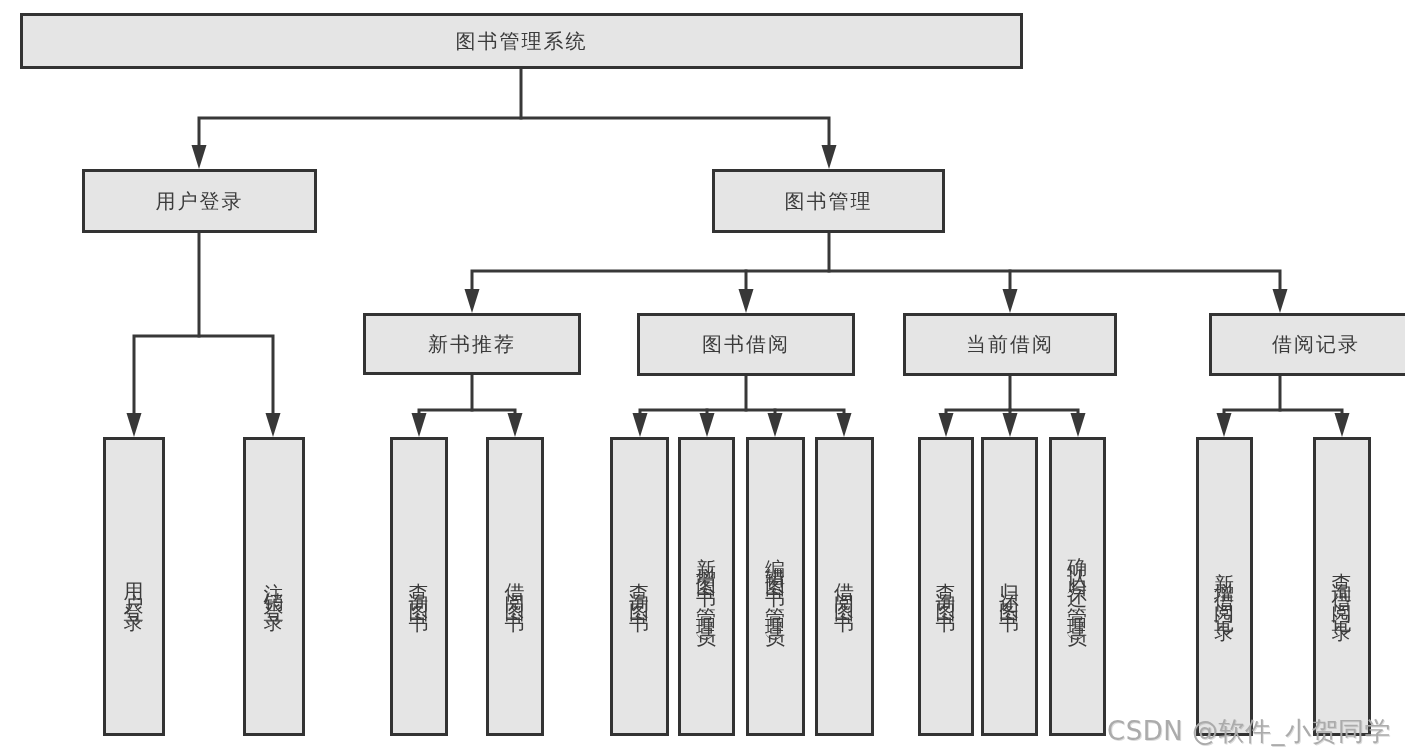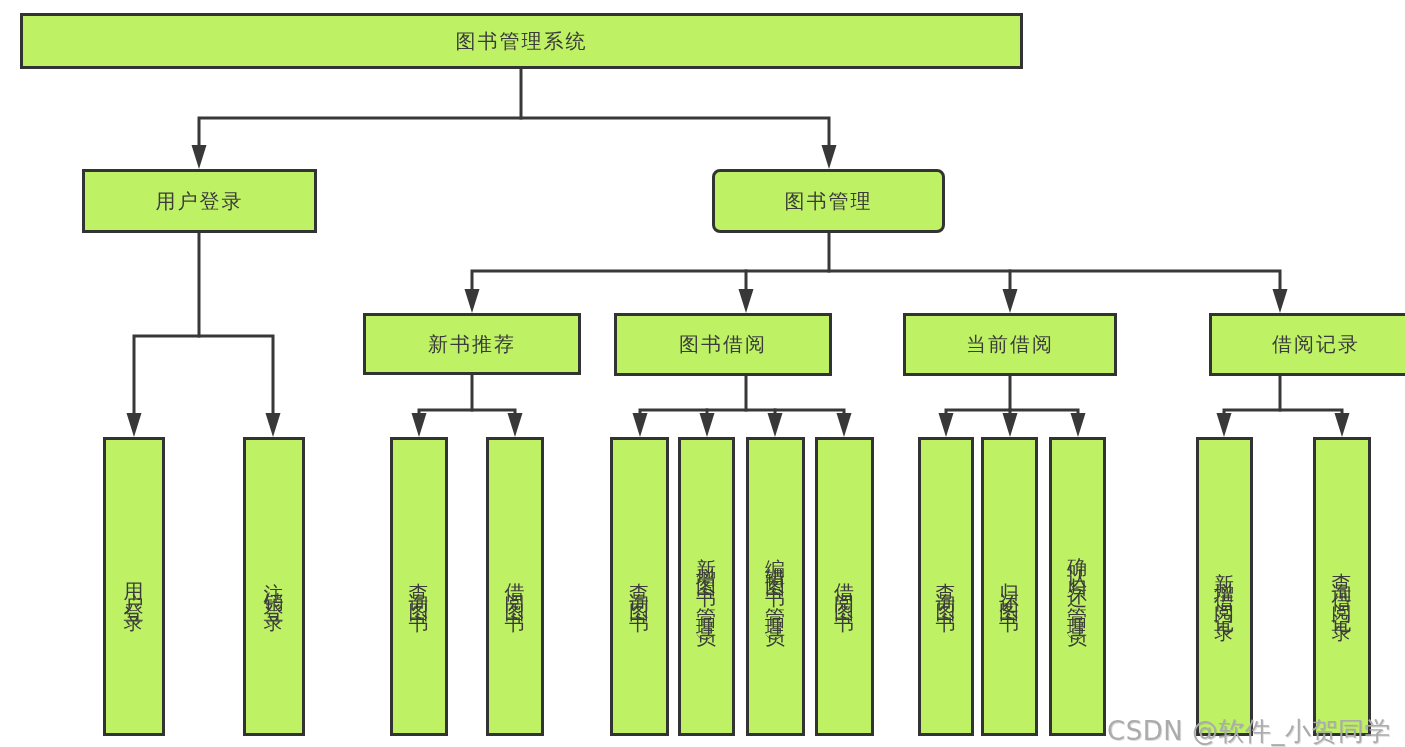--- a/index.html
+++ b/index.html
@@ -2,37 +2,37 @@
 <html><head>
 <meta charset="utf-8">
 <style>
   html,body { margin:0; padding:0; background:#ffffff; }
   .stage {
     position:relative; width:1405px; height:747px; background:#ffffff;
     font-family:"DejaVu Sans","Liberation Sans",sans-serif; overflow:hidden;
   }
   .connector-layer { position:absolute; left:0; top:0; width:1405px; height:747px; }
   .box {
-    position:absolute; background:#bef264; border:3px solid #333333;
+    position:absolute; background:#e5e5e5; border:3px solid #333333;
     box-sizing:border-box; display:flex; align-items:center; justify-content:center;
     color:#3b3b3b;
   }
   .hbox .lbl { font-size:20px; letter-spacing:2px; white-space:nowrap; }
   .vbox .lbl {
     writing-mode:vertical-rl; text-orientation:mixed;
     font-size:20px; letter-spacing:10px; line-height:1;
   }
   
   .n-root   { left:20px;  top:13px;  width:1003px; height:56px; }
   
   .n-login  { left:82px;  top:169px; width:235px; height:64px; }
-  .n-bkmgmt { left:712px; top:169px; width:233px; height:64px;border-radius:8px; }
+  .n-bkmgmt { left:712px; top:169px; width:233px; height:64px; }
   
   .n-rec    { left:363px;  top:313px; width:218px; height:62px; }
-  .n-borrow { left:614px;  top:313px; width:218px; height:63px; }
+  .n-borrow { left:637px;  top:313px; width:218px; height:63px; }
   .n-cur    { left:903px;  top:313px; width:214px; height:63px; }
   .n-recd   { left:1173px; top:313px; width:214px; height:63px;margin-left:36px; }
   
   .leaf { top:437px; height:299px; }
   .l-1  { left:103px;  width:62px; }
   .l-2  { left:243px;  width:62px; }
   .l-3  { left:390px;  width:58px; }
   .l-4  { left:486px;  width:58px; }
   .l-5  { left:610px;  width:59px; }
   .l-6  { left:678px;  width:57px; }

